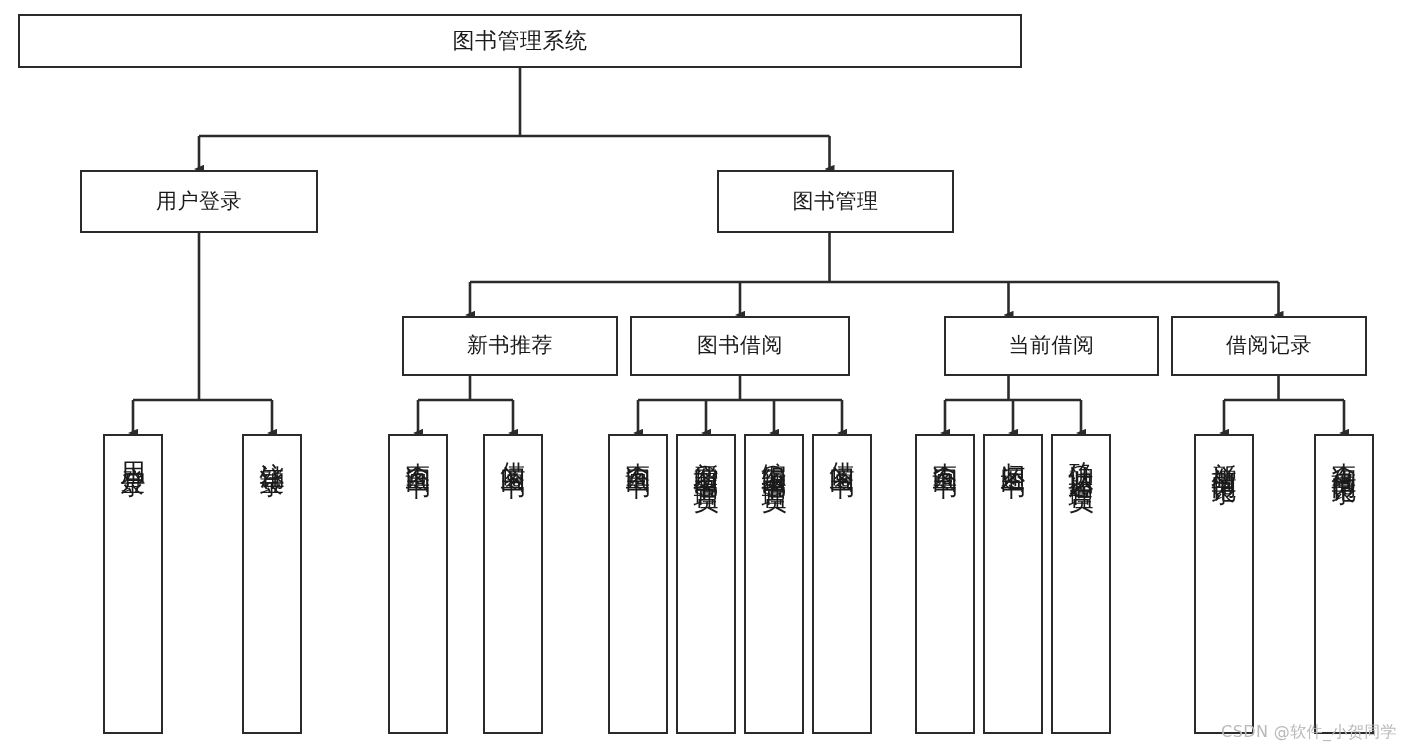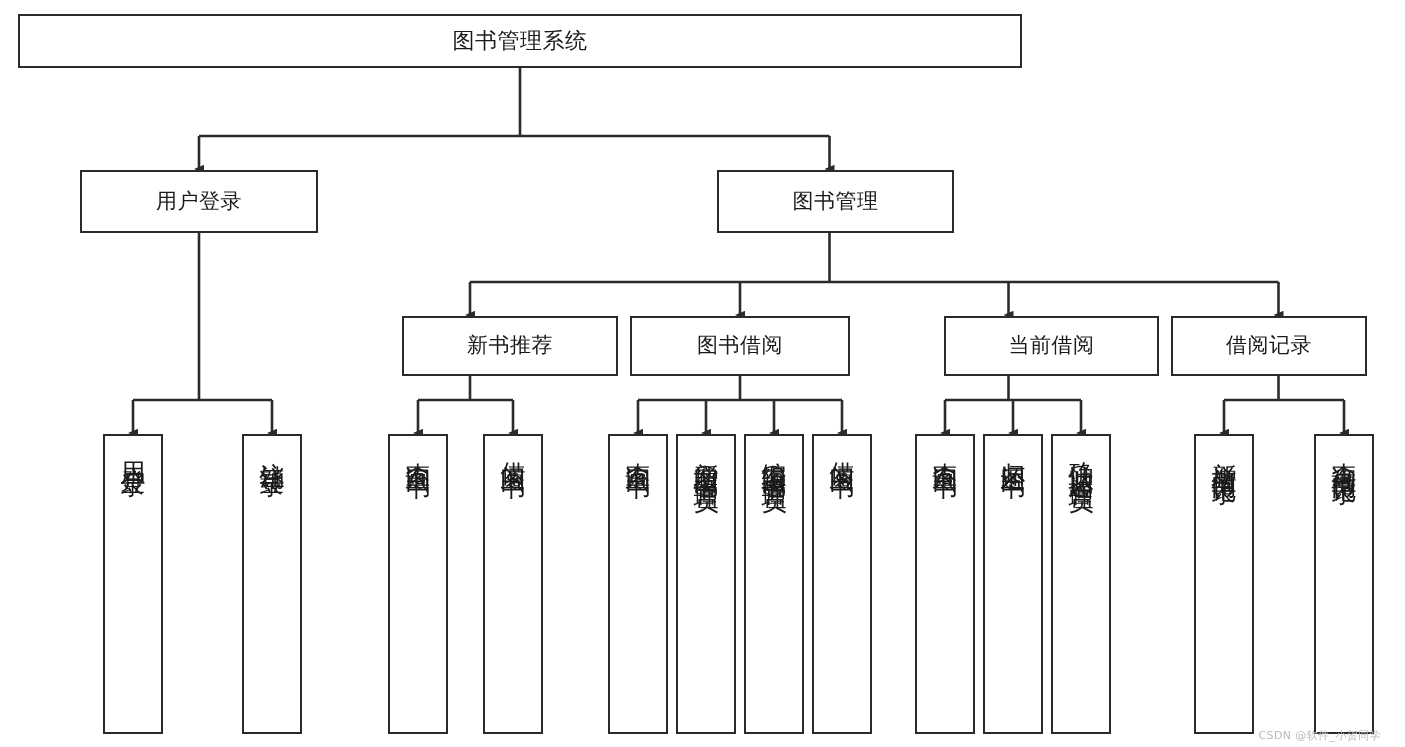--- a/index.html
+++ b/index.html
@@ -52,23 +52,23 @@
   }
   .node.vert .label {
     writing-mode: vertical-rl;
     text-orientation: upright;
     font-size: 25px;
     letter-spacing: 4px;
     line-height: 1;
   }
   .watermark {
     position: absolute;
-    right: 24px;
+    right: 8px;
     bottom: 4px;
-    font-size: 11px;
+    font-size: 16px;
     color: #b9b9b9;
     letter-spacing: 0.4px;
     white-space: nowrap;
     pointer-events: none;
   }
 </style>
 </head>
 <body>
 
 <div id="canvas">

